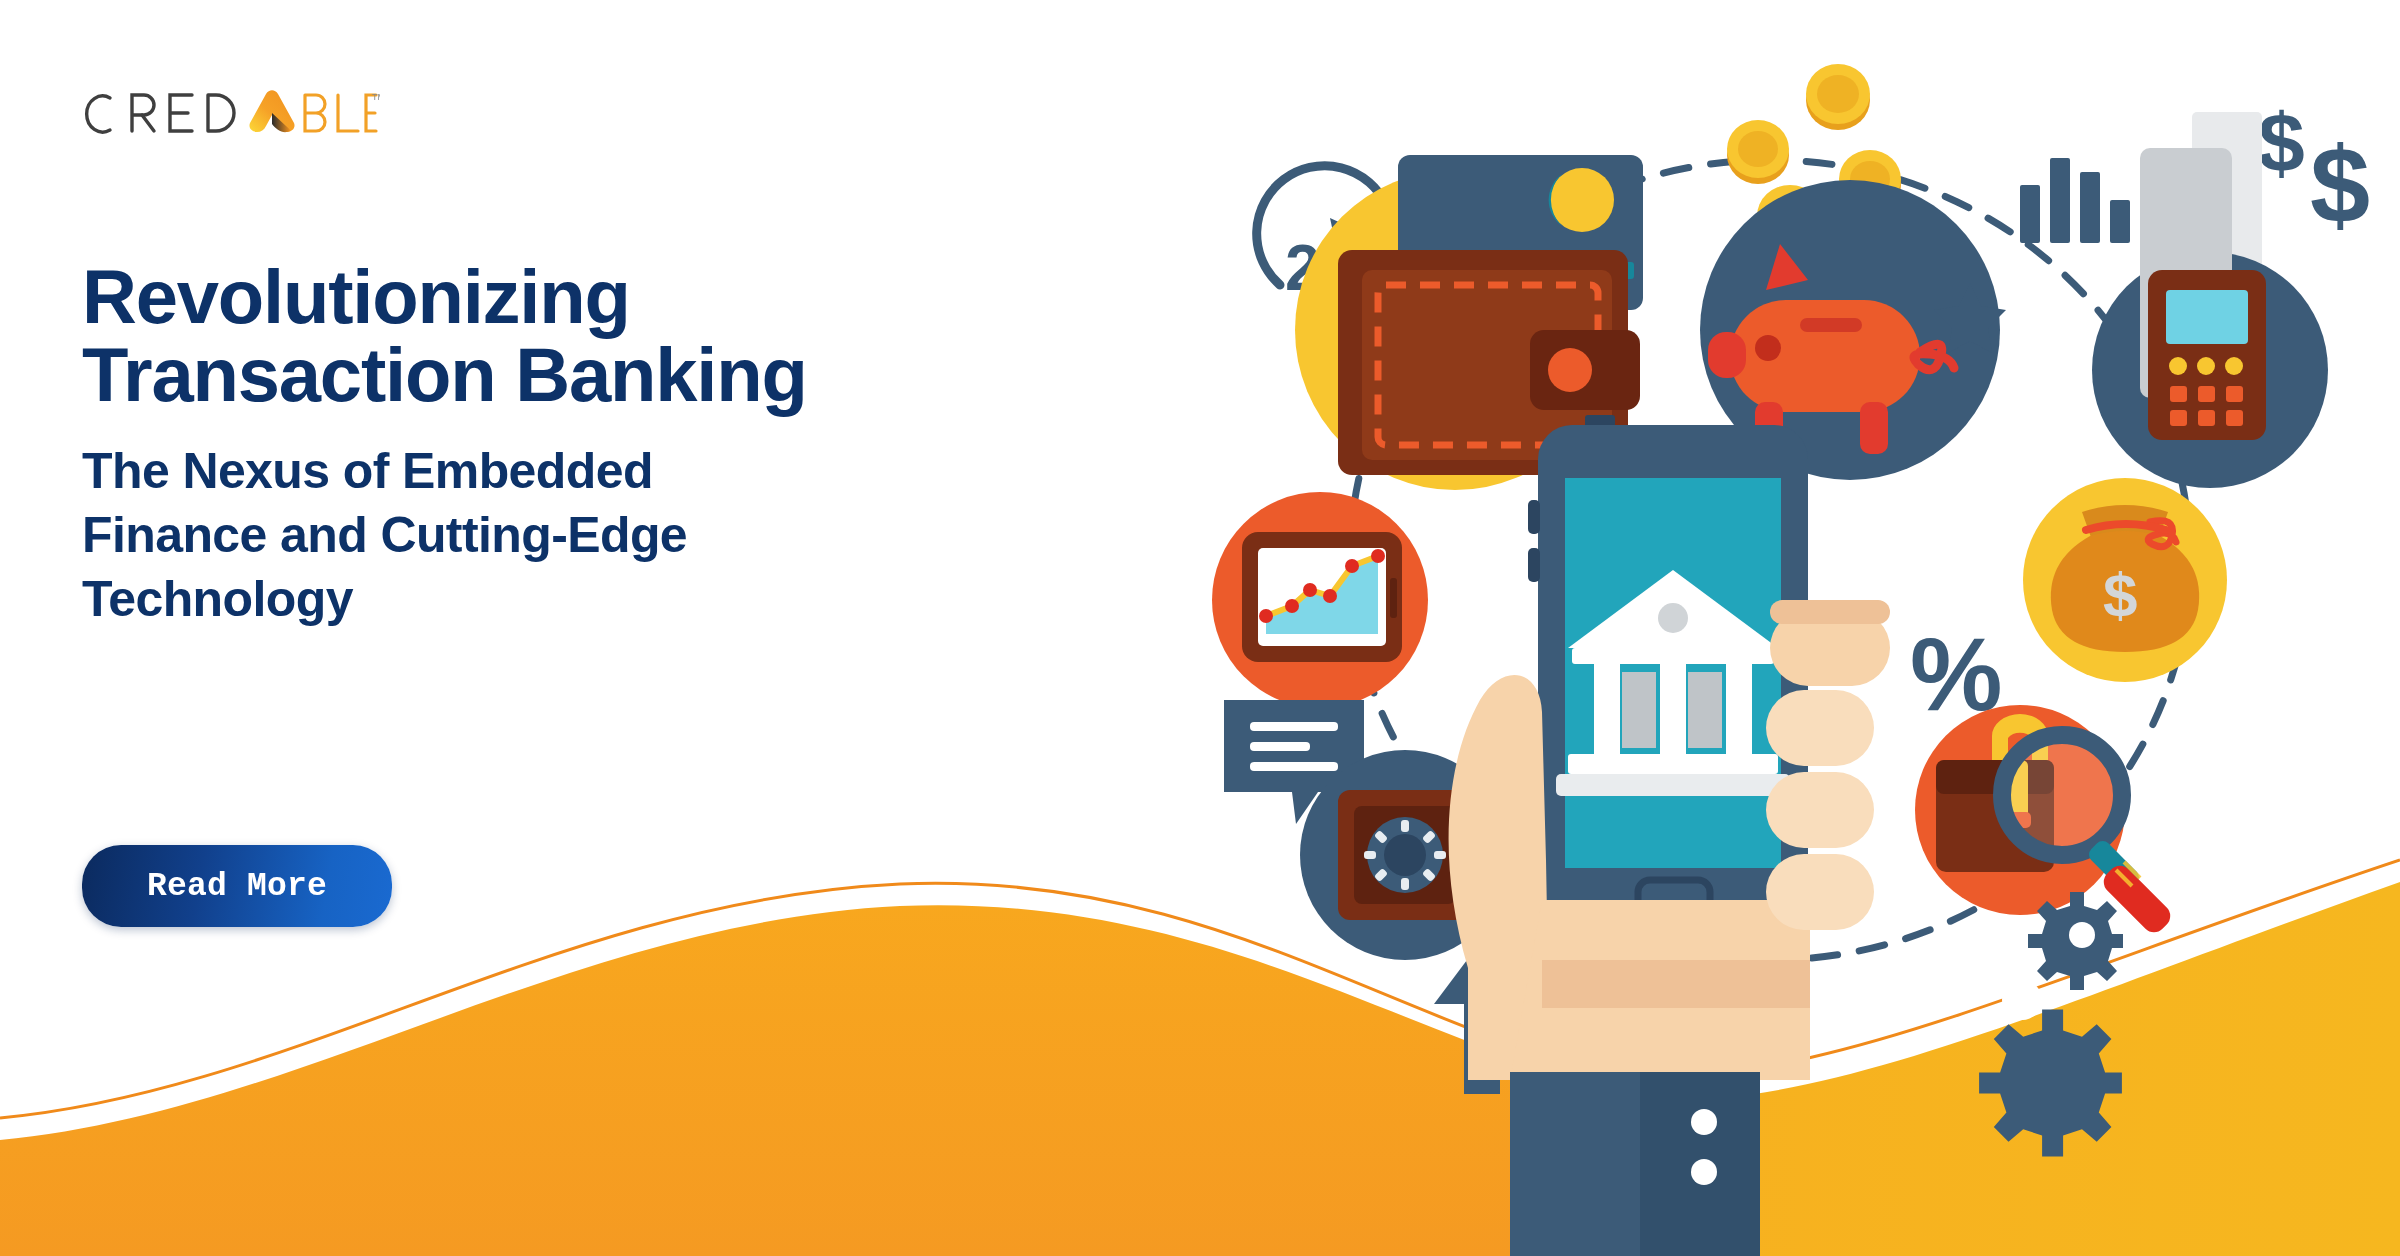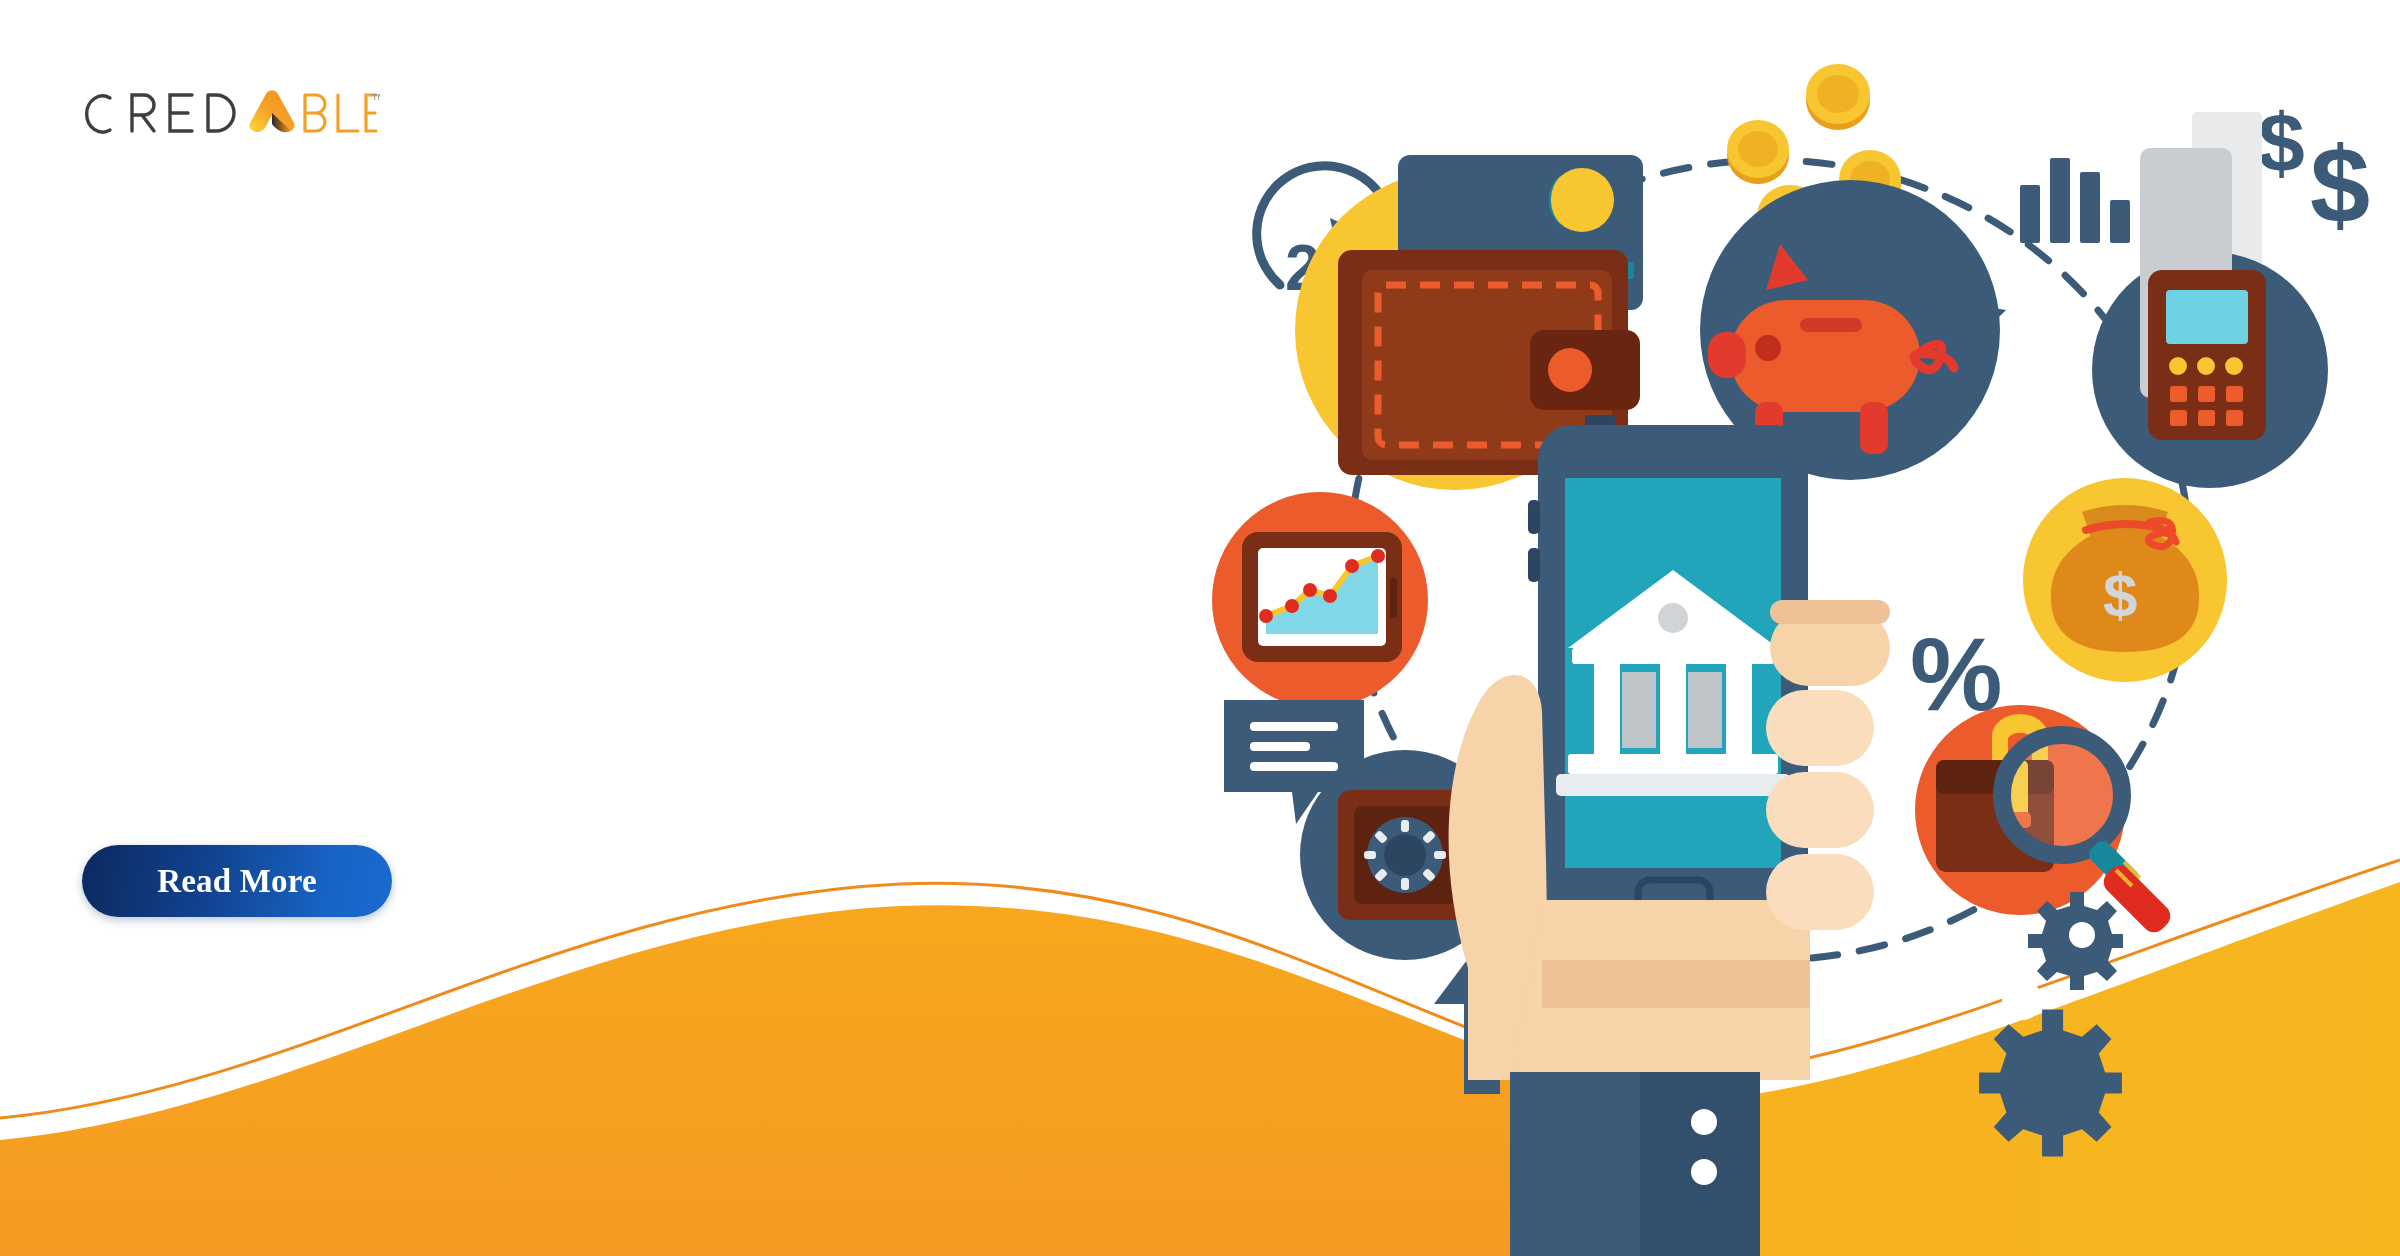--- a/index.html
+++ b/index.html
@@ -27,23 +27,23 @@
   .subhead{
     margin:26px 0 0 0;color:#0D3268;font-weight:700;
     font-size:50px;line-height:1.28;letter-spacing:-0.6px;
     font-family:"Liberation Sans",sans-serif;max-width:1020px;
   }
   .subhead .sh-line{display:block;white-space:nowrap;}
 
   .cta{
     position:absolute;left:82px;top:845px;
     display:inline-flex;align-items:center;justify-content:center;
-    min-width:310px;height:72px;padding:0 40px;border:0;cursor:pointer;
+    min-width:310px;height:82px;padding:0 40px;border:0;cursor:pointer;
     border-radius:39px;color:#ffffff;font-weight:700;font-size:33px;
-    letter-spacing:0.2px;font-family:Liberation Serif, serif;
+    letter-spacing:0.2px;font-family:Liberation Mono, monospace;
     background:linear-gradient(100deg,#0B2A5E 0%,#11408C 38%,#1763C4 78%,#1A6AD1 100%);
     box-shadow:0 3px 10px rgba(10,40,90,.28);
   }
 
   
   .art{position:absolute;left:1210px;top:0;width:1190px;height:1256px;}
   .art svg{display:block;}
 </style>
 </head>
 <body>
@@ -103,20 +103,31 @@
         <path d="M225 13 L225 49 L236 49 A9 9 0 0 0 236 31 L225 31 M236 31 A9 9 0 0 0 236 13 L225 13"></path>
 
         <path d="M258 13 L258 49 L278 49"></path>
 
         <path d="M296 13 L286 13 L286 49 L296 49 M286 31 L295 31"></path>
       </g>
       <text x="292" y="18" font-family="Liberation Sans, sans-serif" font-size="9" fill="#8A8A8A">TM</text>
     </svg>
   </div>
 
+  <div class="copy">
+    <h1 class="headline">
+      <span class="hl-line">Revolutionizing</span>
+      <span class="hl-line">Transaction Banking</span>
+    </h1>
+    <h2 class="subhead">
+      <span class="sh-line">The Nexus of Embedded</span>
+      <span class="sh-line">Finance and Cutting-Edge</span>
+      <span class="sh-line">Technology</span>
+    </h2>
+  </div>
 
   <button class="cta">Read More</button>
 
   <div class="art">
     <svg width="1190" height="1256" viewBox="0 0 1190 1256">
       <defs>
         <clipPath id="magClip">
             <circle cx="852" cy="795" r="60"></circle>
           </clipPath>
       </defs>

